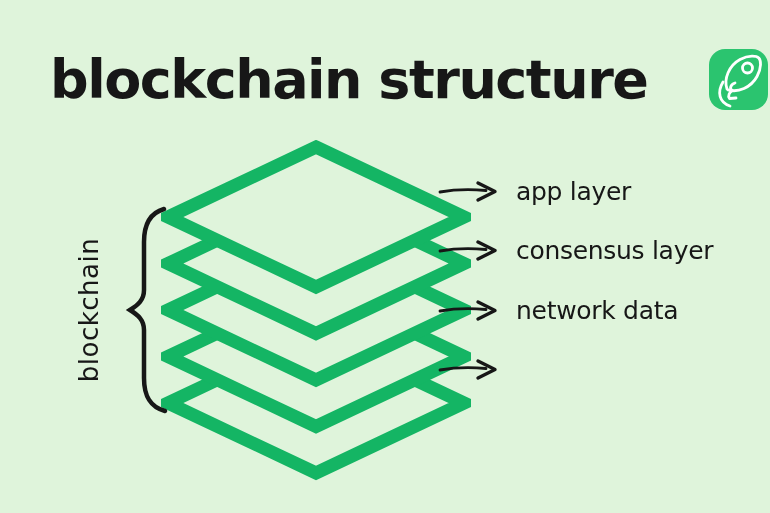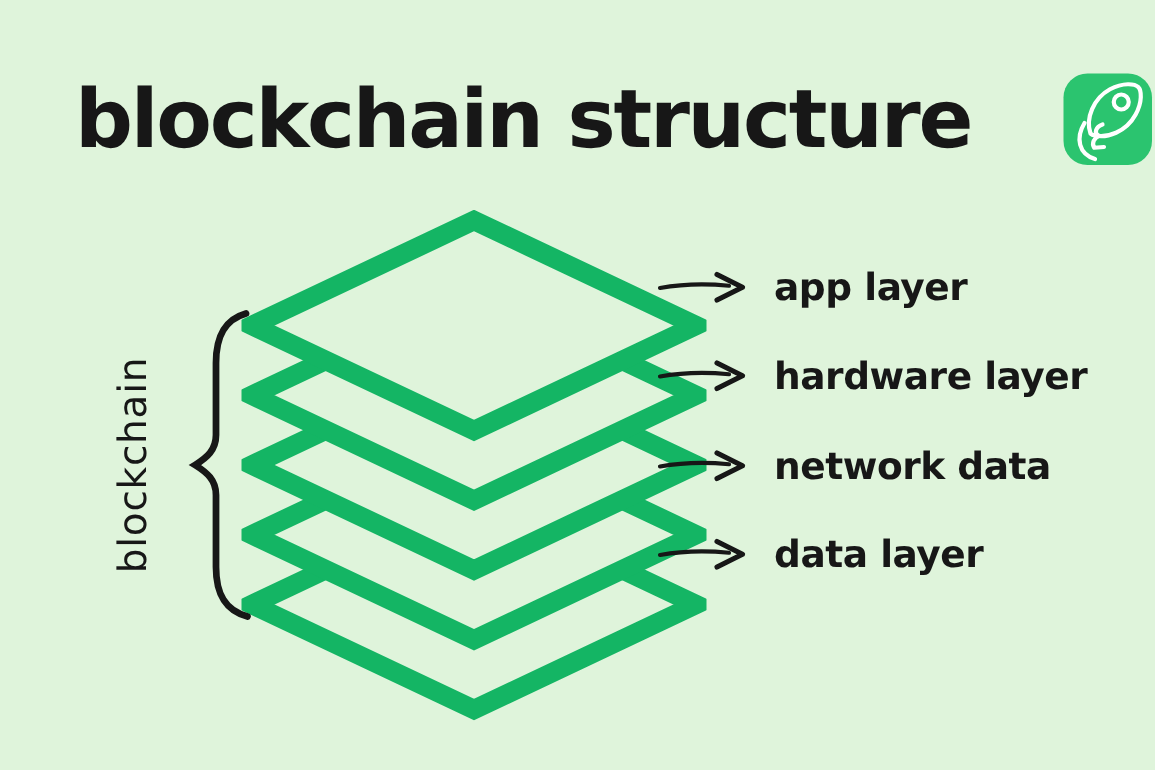--- a/index.html
+++ b/index.html
@@ -93,21 +93,21 @@
   }
   .arrow-head{
     fill:none;
     stroke:var(--ink);
     stroke-width:3.4;
     stroke-linecap:round;
     stroke-linejoin:round;
   }
   .layer-label{
     font-size:25px;
-    font-weight:700;
+    font-weight:400;
     letter-spacing:-0.3px;
     color:var(--ink);
     white-space:nowrap;
   }
 </style>
 </head>
 <body>
 
 <div class="canvas">
 
@@ -142,33 +142,32 @@
         <path class="arrow-head" d="M40,4 L57,12.5 L40,21"></path>
     </svg>
     <span class="layer-label">app layer</span>
   </div>
 
   <div class="layer-row" style="top:233px;">
     <svg class="arrow-icon" width="64" height="24" viewBox="0 0 64 24" aria-hidden="true">
       <path class="arrow-shaft" d="M2,13 C16,10.5 32,10 48,11.5"></path>
         <path class="arrow-head" d="M40,4 L57,12.5 L40,21"></path>
     </svg>
-    <span class="layer-label">hardware layer</span>
+    <span class="layer-label">consensus layer</span>
   </div>
 
   <div class="layer-row" style="top:293px;">
     <svg class="arrow-icon" width="64" height="24" viewBox="0 0 64 24" aria-hidden="true">
       <path class="arrow-shaft" d="M2,13 C16,10.5 32,10 48,11.5"></path>
         <path class="arrow-head" d="M40,4 L57,12.5 L40,21"></path>
     </svg>
     <span class="layer-label">network data</span>
   </div>
 
   <div class="layer-row" style="top:352px;">
     <svg class="arrow-icon" width="64" height="24" viewBox="0 0 64 24" aria-hidden="true">
       <path class="arrow-shaft" d="M2,13 C16,10.5 32,10 48,11.5"></path>
         <path class="arrow-head" d="M40,4 L57,12.5 L40,21"></path>
     </svg>
-    <span class="layer-label">data layer</span>
   </div>
 
 
 </div>
 
 </body></html>

